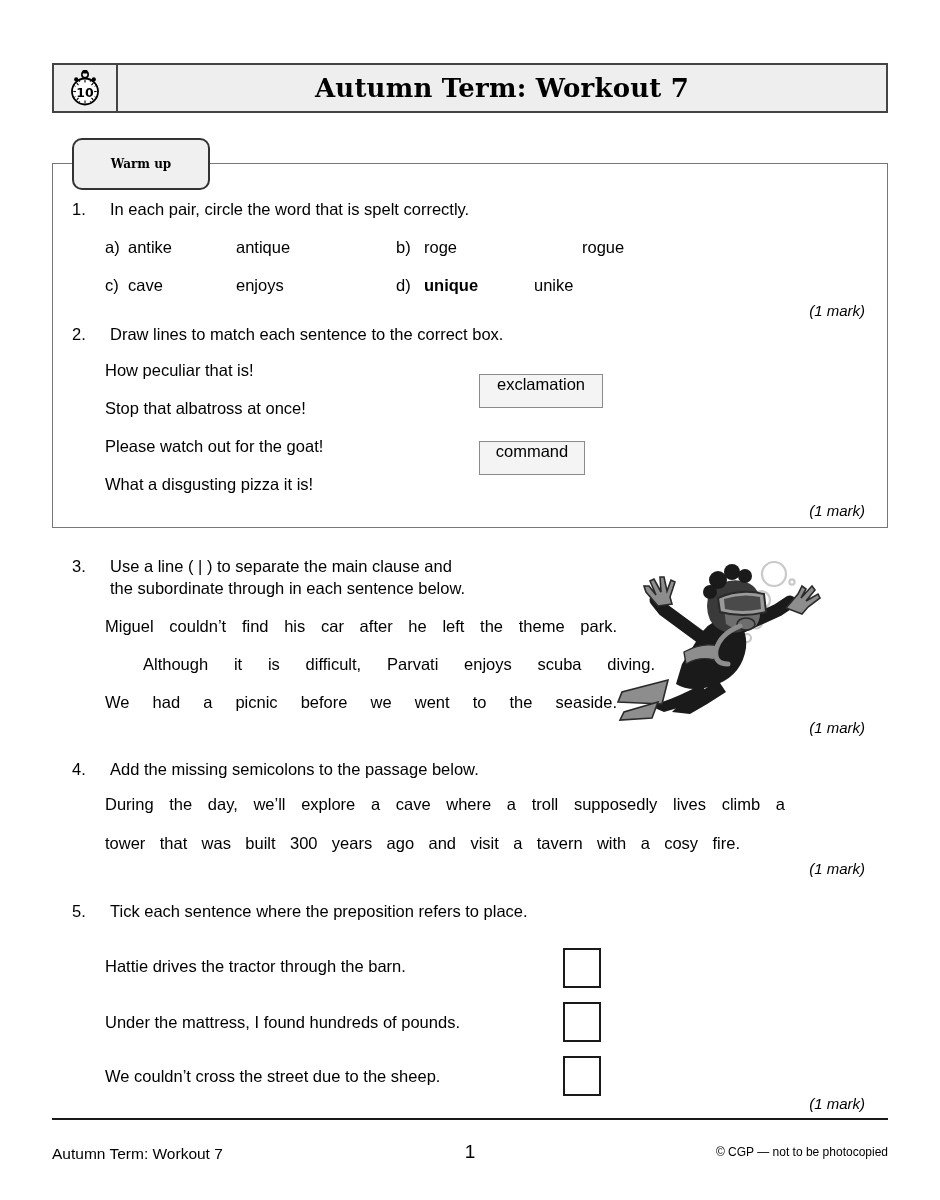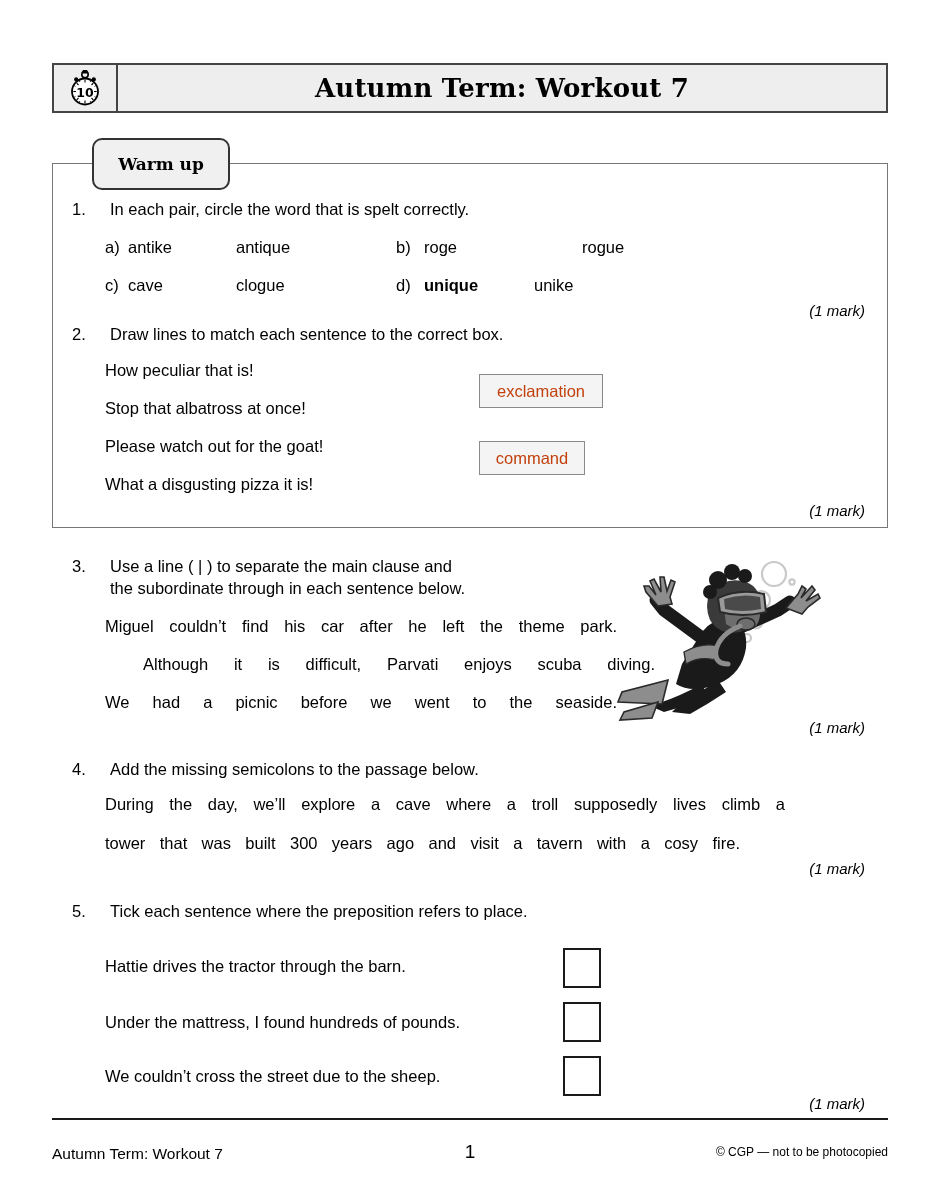--- a/index.html
+++ b/index.html
@@ -78,23 +78,22 @@
     width: 134px;
     height: 48px;
     border: 2px solid #333;
     border-radius: 10px;
     background: #f0f0f0;
     display: flex;
     align-items: center;
     justify-content: center;
     font-family: "DejaVu Serif", serif;
     font-weight: bold;
-    font-size: 17px;
+    font-size: 12px;
     z-index: 5;
-    margin-left: 20px;
   }
   .qnum {
     position: absolute;
     font-size: 16.5px;
     width: 34px;
     text-align: left;
   }
   .qtext {
     position: absolute;
     font-size: 16.5px;
@@ -118,24 +117,24 @@
     white-space: nowrap;
   }
 
   
   .labelbox {
     position: absolute;
     border: 1.5px solid #8a8a8a;
     background: #f4f4f4;
     box-sizing: border-box;
     display: flex;
-    align-items: center;
+    align-items: flex-start;
     justify-content: center;
     font-size: 16.5px;
-    color: #c2410c;
+    color: #000000;
   }
 
   
   .tickbox {
     position: absolute;
     width: 38px;
     height: 40px;
     border: 2.5px solid #1a1a1a;
     background: #ffffff;
     box-sizing: border-box;
@@ -231,21 +230,21 @@
 
   <div class="wordcell" style="left:105px; top:238px;">a)</div>
   <div class="wordcell" style="left:128px; top:238px;">antike</div>
   <div class="wordcell" style="left:236px; top:238px;">antique</div>
   <div class="wordcell" style="left:396px; top:238px;">b)</div>
   <div class="wordcell" style="left:424px; top:238px;">roge</div>
   <div class="wordcell" style="left:534px; top:238px;margin-left:48px;">rogue</div>
 
   <div class="wordcell" style="left:105px; top:276px;">c)</div>
   <div class="wordcell" style="left:128px; top:276px;">cave</div>
-  <div class="wordcell" style="left:236px; top:276px;">clogue</div>
+  <div class="wordcell" style="left:236px; top:276px;">enjoys</div>
   <div class="wordcell" style="left:396px; top:276px;">d)</div>
   <div class="wordcell" style="left:424px; top:276px;font-weight:bold;">unique</div>
   <div class="wordcell" style="left:534px; top:276px;">unike</div>
 
   <div class="mark" style="left:620px; top:302px; width:245px;">(1 mark)</div>
 
   <div class="qnum" style="left:72px; top:325px;">2.</div>
   <div class="qtext" style="left:110px; top:325px;">Draw lines to match each sentence to the correct box.</div>
 
   <div class="qtext" style="left:105px; top:361px;">How peculiar that is!</div>

